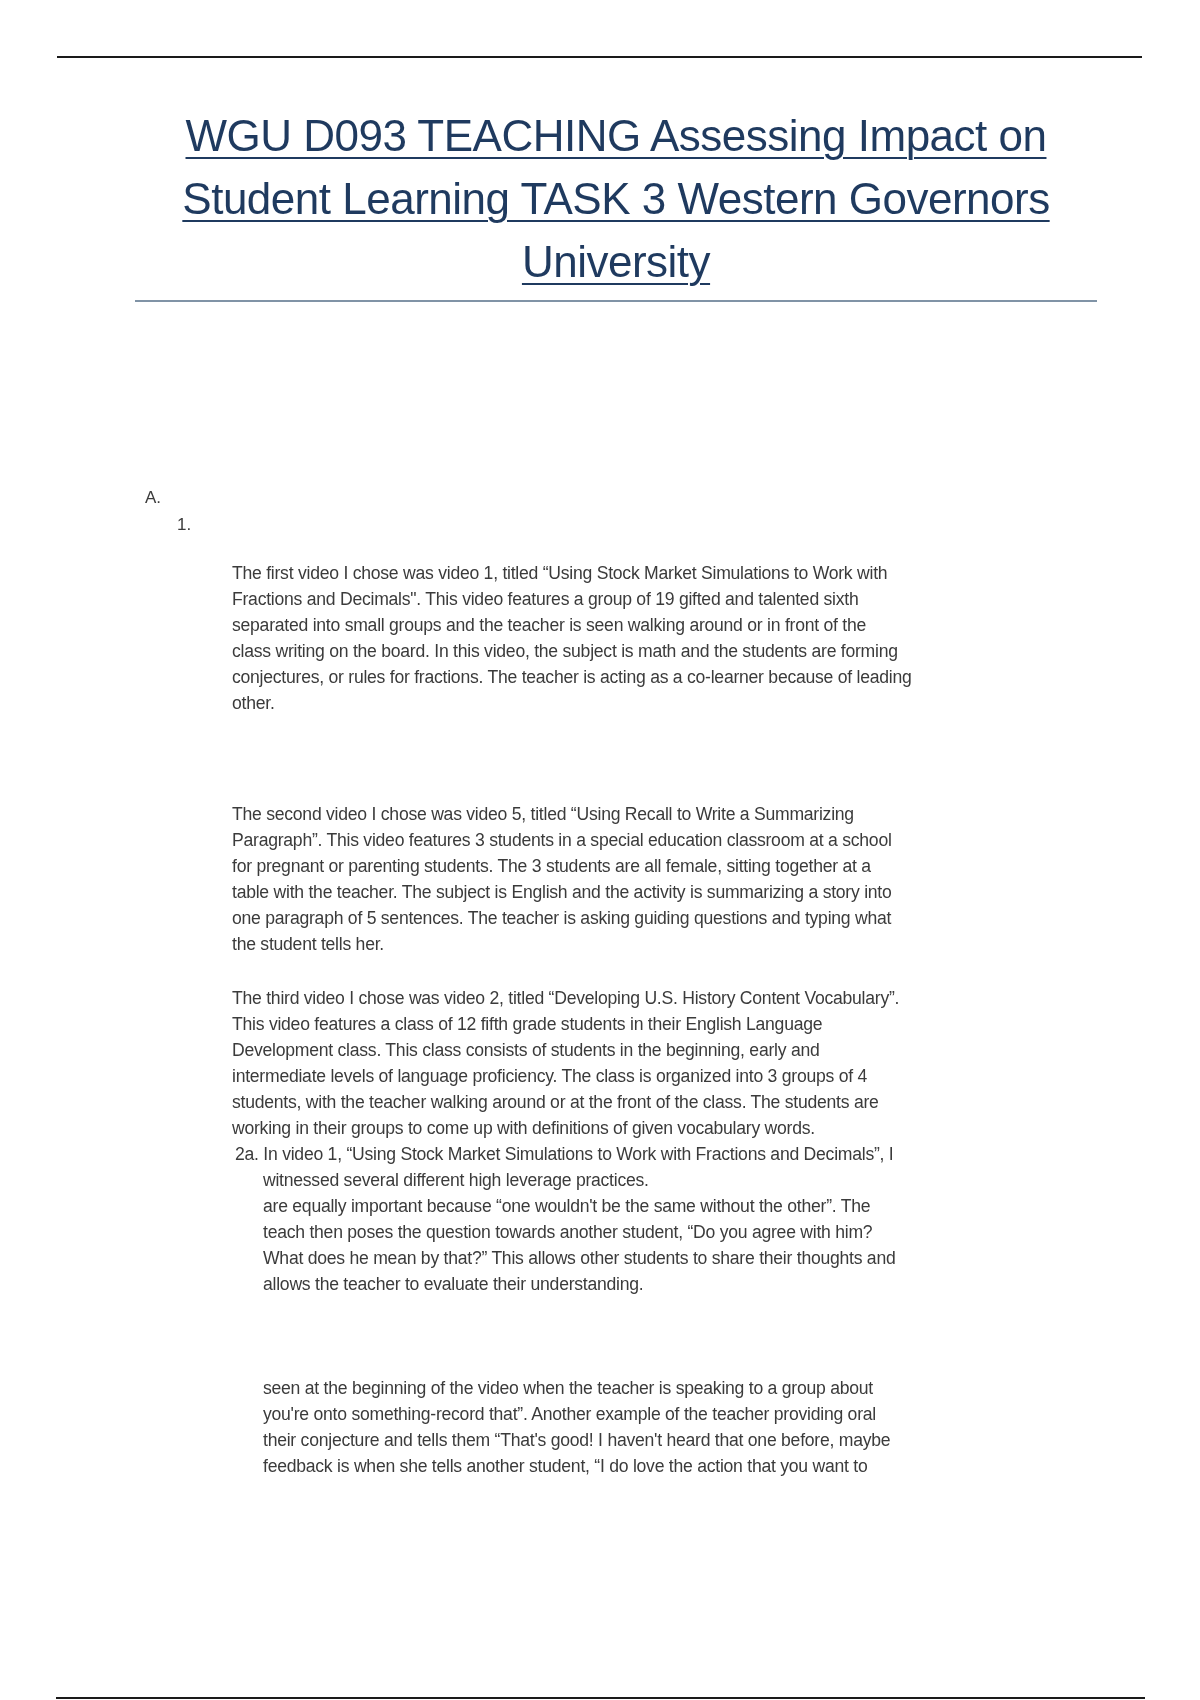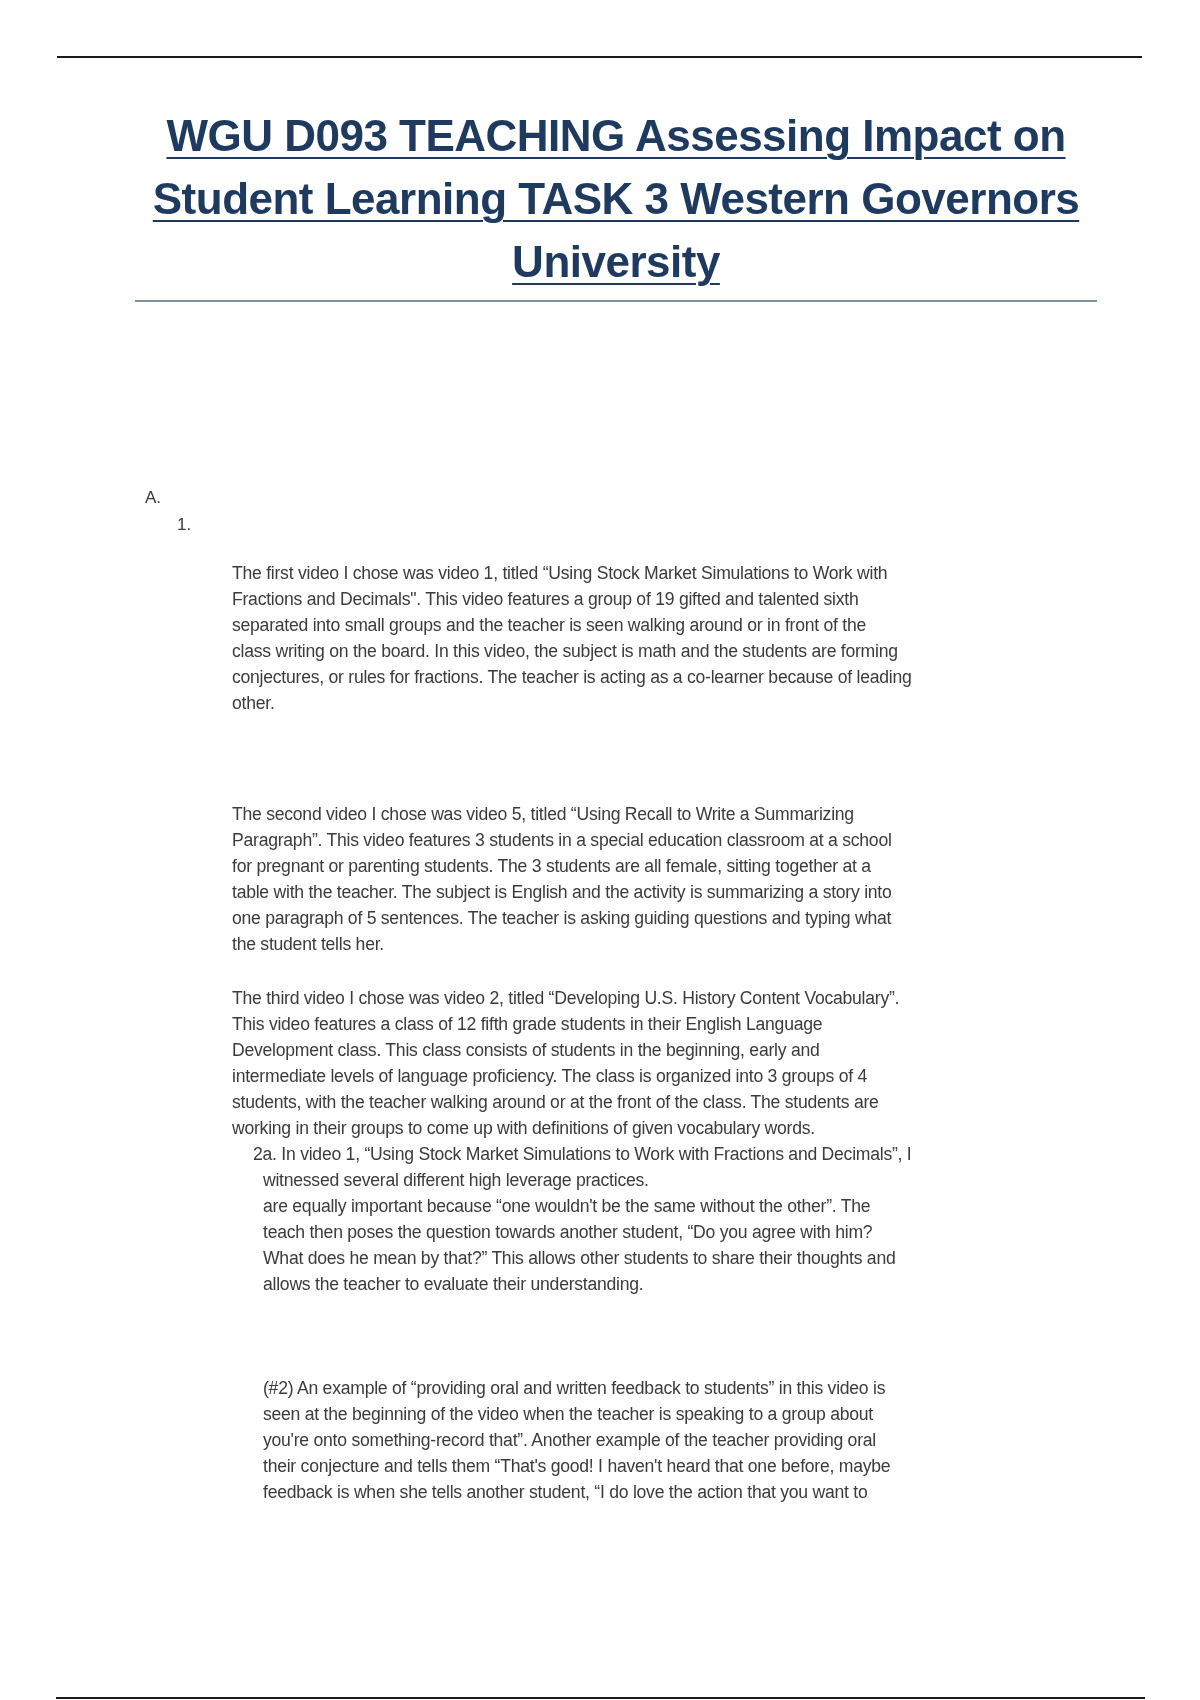--- a/index.html
+++ b/index.html
@@ -21,21 +21,21 @@
       height: 2px; background: #1a1a1a;
     }
     .title-block {
       position: absolute; left: 135px; width: 962px; top: 104px;
       text-align: center;
       color: #1f3a5f;
       font-size: 44px;
       line-height: 63px;
       letter-spacing: -0.5px;
     }
-    .title-line { display: block; white-space: nowrap; font-weight: bold; }
+    .title-line { display: block; white-space: nowrap; }
     .title-line span {
       text-decoration: underline;
       text-decoration-thickness: 2px;
       text-underline-offset: 6px;
     }
     .title-sep {
       position: absolute; left: 135px; width: 962px; top: 300px;
       height: 2px; background: #8093a6;
     }
     .marker {
@@ -84,33 +84,32 @@
 
 <div class="para" style="left:232px; top:985px;">
   <span class="ln">The third video I chose was video 2, titled “Developing U.S. History Content Vocabulary”.</span>
   <span class="ln">This video features a class of 12 fifth grade students in their English Language</span>
   <span class="ln">Development class. This class consists of students in the beginning, early and</span>
   <span class="ln">intermediate levels of language proficiency. The class is organized into 3 groups of 4</span>
   <span class="ln">students, with the teacher walking around or at the front of the class. The students are</span>
   <span class="ln">working in their groups to come up with definitions of given vocabulary words.</span>
 </div>
 
-<div class="para" style="left:235px; top:1141px;margin-left:18px;">
+<div class="para" style="left:235px; top:1141px;">
   <span class="ln">2a. In video 1, “Using Stock Market Simulations to Work with Fractions and Decimals”, I</span>
 </div>
 
 <div class="para" style="left:263px; top:1167px;">
   <span class="ln">witnessed several different high leverage practices.</span>
   <span class="ln">are equally important because “one wouldn't be the same without the other”. The</span>
   <span class="ln">teach then poses the question towards another student, “Do you agree with him?</span>
   <span class="ln">What does he mean by that?” This allows other students to share their thoughts and</span>
   <span class="ln">allows the teacher to evaluate their understanding.</span>
 </div>
 
 <div class="para" style="left:263px; top:1375px;">
-  <span class="ln">(#2) An example of “providing oral and written feedback to students” in this video is</span>
   <span class="ln">seen at the beginning of the video when the teacher is speaking to a group about</span>
   <span class="ln">you're onto something-record that”. Another example of the teacher providing oral</span>
   <span class="ln">their conjecture and tells them “That's good! I haven't heard that one before, maybe</span>
   <span class="ln">feedback is when she tells another student, “I do love the action that you want to</span>
 </div>
 
 <div class="rule-bottom"></div>
 
 </body></html>

